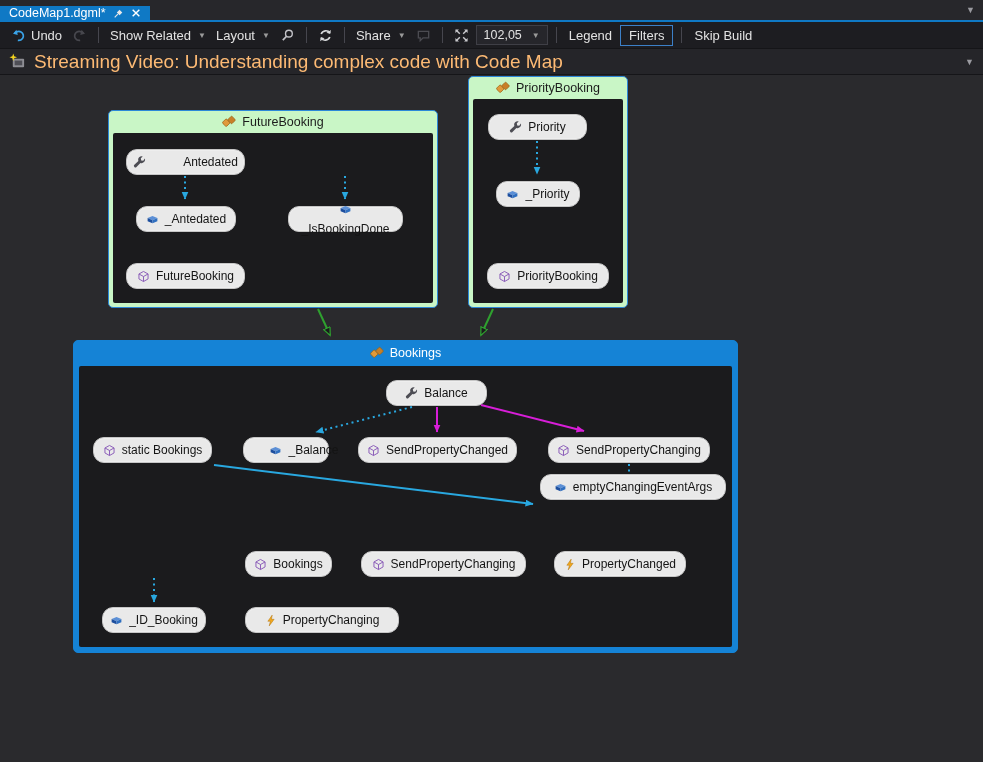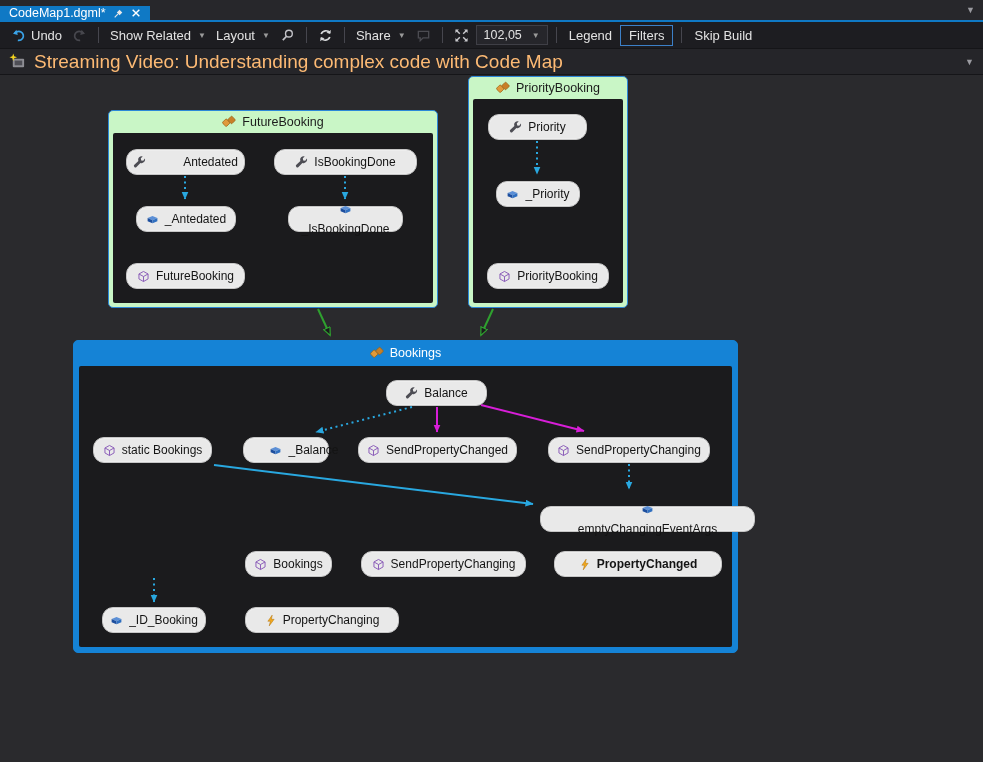--- a/index.html
+++ b/index.html
@@ -210,78 +210,72 @@
       <path d="M214 390 L533 429" class="edge cyan solid" marker-end="url(#m-cyan)"></path>
       <path d="M629 389 L629 414" class="edge cyan dotted" marker-end="url(#m-cyan)"></path>
       <path d="M154 503 L154 527" class="edge cyan dotted" marker-end="url(#m-cyan)"></path>
     </svg>
     <div class="node" style="left: 126px; top: 74px; width: 119px; gap: 37px;">
       <svg width="13" height="13" viewBox="0 0 16 16">
         <path d="M14.6 3.1 a4.3 4.3 0 0 1-5.5 5.4 L4.3 13.4 a1.8 1.8 0 0 1-2.6-2.6 L6.6 6 a4.3 4.3 0 0 1 5.4-5.5 L9.6 2.9 l0.5 2.5 2.5 0.5 z" fill="#4d4d54"></path>
       </svg>
       <span>Antedated</span>
     </div>
-    <div class="node" style="left: 274px; top: 74px; width: 143px;">
+    <div class="node" style="left: 136px; top: 131px; width: 100px;">
+      <svg width="13" height="13" viewBox="0 0 16 16">
+        <path d="M2 6.2 L8 3.6 L14 6.2 L8 8.8 Z" fill="#5b8fd6"></path>
+        <path d="M2 6.2 V10 L8 12.6 V8.8 Z" fill="#1c4e9e"></path>
+        <path d="M14 6.2 V10 L8 12.6 V8.8 Z" fill="#2f6fc0"></path>
+      </svg>
+      <span>_Antedated</span>
+    </div>
+    <div class="node" style="left: 288px; top: 131px; width: 115px; flex-direction: column;">
+      <svg width="13" height="13" viewBox="0 0 16 16">
+        <path d="M2 6.2 L8 3.6 L14 6.2 L8 8.8 Z" fill="#5b8fd6"></path>
+        <path d="M2 6.2 V10 L8 12.6 V8.8 Z" fill="#1c4e9e"></path>
+        <path d="M14 6.2 V10 L8 12.6 V8.8 Z" fill="#2f6fc0"></path>
+      </svg>
+      <span>_IsBookingDone</span>
+    </div>
+    <div class="node" style="left: 126px; top: 188px; width: 119px;">
+      <svg width="13" height="13" viewBox="0 0 16 16">
+        <g stroke="#8a5bb8" fill="none" stroke-width="1.2">
+          <path d="M8 1.8 L13.6 4.9 V11 L8 14.2 L2.4 11 V4.9 Z"></path>
+          <path d="M2.4 4.9 L8 8 L13.6 4.9 M8 8 V14.2"></path>
+        </g>
+      </svg>
+      <span>FutureBooking</span>
+    </div>
+    <div class="node" style="left: 488px; top: 39px; width: 99px;">
       <svg width="13" height="13" viewBox="0 0 16 16">
         <path d="M14.6 3.1 a4.3 4.3 0 0 1-5.5 5.4 L4.3 13.4 a1.8 1.8 0 0 1-2.6-2.6 L6.6 6 a4.3 4.3 0 0 1 5.4-5.5 L9.6 2.9 l0.5 2.5 2.5 0.5 z" fill="#4d4d54"></path>
       </svg>
-      <span>IsBookingDone</span>
-    </div>
-    <div class="node" style="left: 136px; top: 131px; width: 100px;">
-      <svg width="13" height="13" viewBox="0 0 16 16">
-        <path d="M2 6.2 L8 3.6 L14 6.2 L8 8.8 Z" fill="#5b8fd6"></path>
-        <path d="M2 6.2 V10 L8 12.6 V8.8 Z" fill="#1c4e9e"></path>
-        <path d="M14 6.2 V10 L8 12.6 V8.8 Z" fill="#2f6fc0"></path>
-      </svg>
-      <span>_Antedated</span>
-    </div>
-    <div class="node" style="left: 288px; top: 131px; width: 115px; flex-direction: column;">
-      <svg width="13" height="13" viewBox="0 0 16 16">
-        <path d="M2 6.2 L8 3.6 L14 6.2 L8 8.8 Z" fill="#5b8fd6"></path>
-        <path d="M2 6.2 V10 L8 12.6 V8.8 Z" fill="#1c4e9e"></path>
-        <path d="M14 6.2 V10 L8 12.6 V8.8 Z" fill="#2f6fc0"></path>
-      </svg>
-      <span>_IsBookingDone</span>
-    </div>
-    <div class="node" style="left: 126px; top: 188px; width: 119px;">
-      <svg width="13" height="13" viewBox="0 0 16 16">
-        <g stroke="#8a5bb8" fill="none" stroke-width="1.2">
-          <path d="M8 1.8 L13.6 4.9 V11 L8 14.2 L2.4 11 V4.9 Z"></path>
-          <path d="M2.4 4.9 L8 8 L13.6 4.9 M8 8 V14.2"></path>
-        </g>
-      </svg>
-      <span>FutureBooking</span>
-    </div>
-    <div class="node" style="left: 488px; top: 39px; width: 99px;">
+      <span>Priority</span>
+    </div>
+    <div class="node" style="left: 496px; top: 106px; width: 84px;">
+      <svg width="13" height="13" viewBox="0 0 16 16">
+        <path d="M2 6.2 L8 3.6 L14 6.2 L8 8.8 Z" fill="#5b8fd6"></path>
+        <path d="M2 6.2 V10 L8 12.6 V8.8 Z" fill="#1c4e9e"></path>
+        <path d="M14 6.2 V10 L8 12.6 V8.8 Z" fill="#2f6fc0"></path>
+      </svg>
+      <span>_Priority</span>
+    </div>
+    <div class="node" style="left: 487px; top: 188px; width: 122px;">
+      <svg width="13" height="13" viewBox="0 0 16 16">
+        <g stroke="#8a5bb8" fill="none" stroke-width="1.2">
+          <path d="M8 1.8 L13.6 4.9 V11 L8 14.2 L2.4 11 V4.9 Z"></path>
+          <path d="M2.4 4.9 L8 8 L13.6 4.9 M8 8 V14.2"></path>
+        </g>
+      </svg>
+      <span>PriorityBooking</span>
+    </div>
+    <div class="node" style="left: 386px; top: 305px; width: 101px;">
       <svg width="13" height="13" viewBox="0 0 16 16">
         <path d="M14.6 3.1 a4.3 4.3 0 0 1-5.5 5.4 L4.3 13.4 a1.8 1.8 0 0 1-2.6-2.6 L6.6 6 a4.3 4.3 0 0 1 5.4-5.5 L9.6 2.9 l0.5 2.5 2.5 0.5 z" fill="#4d4d54"></path>
       </svg>
-      <span>Priority</span>
-    </div>
-    <div class="node" style="left: 496px; top: 106px; width: 84px;">
-      <svg width="13" height="13" viewBox="0 0 16 16">
-        <path d="M2 6.2 L8 3.6 L14 6.2 L8 8.8 Z" fill="#5b8fd6"></path>
-        <path d="M2 6.2 V10 L8 12.6 V8.8 Z" fill="#1c4e9e"></path>
-        <path d="M14 6.2 V10 L8 12.6 V8.8 Z" fill="#2f6fc0"></path>
-      </svg>
-      <span>_Priority</span>
-    </div>
-    <div class="node" style="left: 487px; top: 188px; width: 122px;">
-      <svg width="13" height="13" viewBox="0 0 16 16">
-        <g stroke="#8a5bb8" fill="none" stroke-width="1.2">
-          <path d="M8 1.8 L13.6 4.9 V11 L8 14.2 L2.4 11 V4.9 Z"></path>
-          <path d="M2.4 4.9 L8 8 L13.6 4.9 M8 8 V14.2"></path>
-        </g>
-      </svg>
-      <span>PriorityBooking</span>
-    </div>
-    <div class="node" style="left: 386px; top: 305px; width: 101px;">
-      <svg width="13" height="13" viewBox="0 0 16 16">
-        <path d="M14.6 3.1 a4.3 4.3 0 0 1-5.5 5.4 L4.3 13.4 a1.8 1.8 0 0 1-2.6-2.6 L6.6 6 a4.3 4.3 0 0 1 5.4-5.5 L9.6 2.9 l0.5 2.5 2.5 0.5 z" fill="#4d4d54"></path>
-      </svg>
       <span>Balance</span>
     </div>
     <div class="node" style="left: 93px; top: 362px; width: 119px;">
       <svg width="13" height="13" viewBox="0 0 16 16">
         <g stroke="#8a5bb8" fill="none" stroke-width="1.2">
           <path d="M8 1.8 L13.6 4.9 V11 L8 14.2 L2.4 11 V4.9 Z"></path>
           <path d="M2.4 4.9 L8 8 L13.6 4.9 M8 8 V14.2"></path>
         </g>
       </svg>
       <span>static Bookings</span>
@@ -305,21 +299,21 @@
     </div>
     <div class="node" style="left: 548px; top: 362px; width: 162px;">
       <svg width="13" height="13" viewBox="0 0 16 16">
         <g stroke="#8a5bb8" fill="none" stroke-width="1.2">
           <path d="M8 1.8 L13.6 4.9 V11 L8 14.2 L2.4 11 V4.9 Z"></path>
           <path d="M2.4 4.9 L8 8 L13.6 4.9 M8 8 V14.2"></path>
         </g>
       </svg>
       <span>SendPropertyChanging</span>
     </div>
-    <div class="node" style="left: 540px; top: 431px; width: 215px; flex-direction: column;">
+    <div class="node" style="left: 540px; top: 399px; width: 186px;">
       <svg width="13" height="13" viewBox="0 0 16 16">
         <path d="M2 6.2 L8 3.6 L14 6.2 L8 8.8 Z" fill="#5b8fd6"></path>
         <path d="M2 6.2 V10 L8 12.6 V8.8 Z" fill="#1c4e9e"></path>
         <path d="M14 6.2 V10 L8 12.6 V8.8 Z" fill="#2f6fc0"></path>
       </svg>
       <span>emptyChangingEventArgs</span>
     </div>
     <div class="node" style="left: 245px; top: 476px; width: 87px;">
       <svg width="13" height="13" viewBox="0 0 16 16">
         <g stroke="#8a5bb8" fill="none" stroke-width="1.2">
@@ -331,21 +325,21 @@
     </div>
     <div class="node" style="left: 361px; top: 476px; width: 165px;">
       <svg width="13" height="13" viewBox="0 0 16 16">
         <g stroke="#8a5bb8" fill="none" stroke-width="1.2">
           <path d="M8 1.8 L13.6 4.9 V11 L8 14.2 L2.4 11 V4.9 Z"></path>
           <path d="M2.4 4.9 L8 8 L13.6 4.9 M8 8 V14.2"></path>
         </g>
       </svg>
       <span>SendPropertyChanging</span>
     </div>
-    <div class="node" style="left: 554px; top: 476px; width: 168px; font-weight: bold;">
+    <div class="node" style="left: 554px; top: 476px; width: 132px;">
       <svg width="12" height="13" viewBox="0 0 16 16">
         <path d="M9.6 0.8 L3.8 9 H7.2 L5.6 15.2 L12.2 6.4 H8.6 Z" fill="#f2a81d" stroke="#a96d08" stroke-width="0.6"></path>
       </svg>
       <span>PropertyChanged</span>
     </div>
     <div class="node" style="left: 102px; top: 532px; width: 104px;">
       <svg width="13" height="13" viewBox="0 0 16 16">
         <path d="M2 6.2 L8 3.6 L14 6.2 L8 8.8 Z" fill="#5b8fd6"></path>
         <path d="M2 6.2 V10 L8 12.6 V8.8 Z" fill="#1c4e9e"></path>
         <path d="M14 6.2 V10 L8 12.6 V8.8 Z" fill="#2f6fc0"></path>

